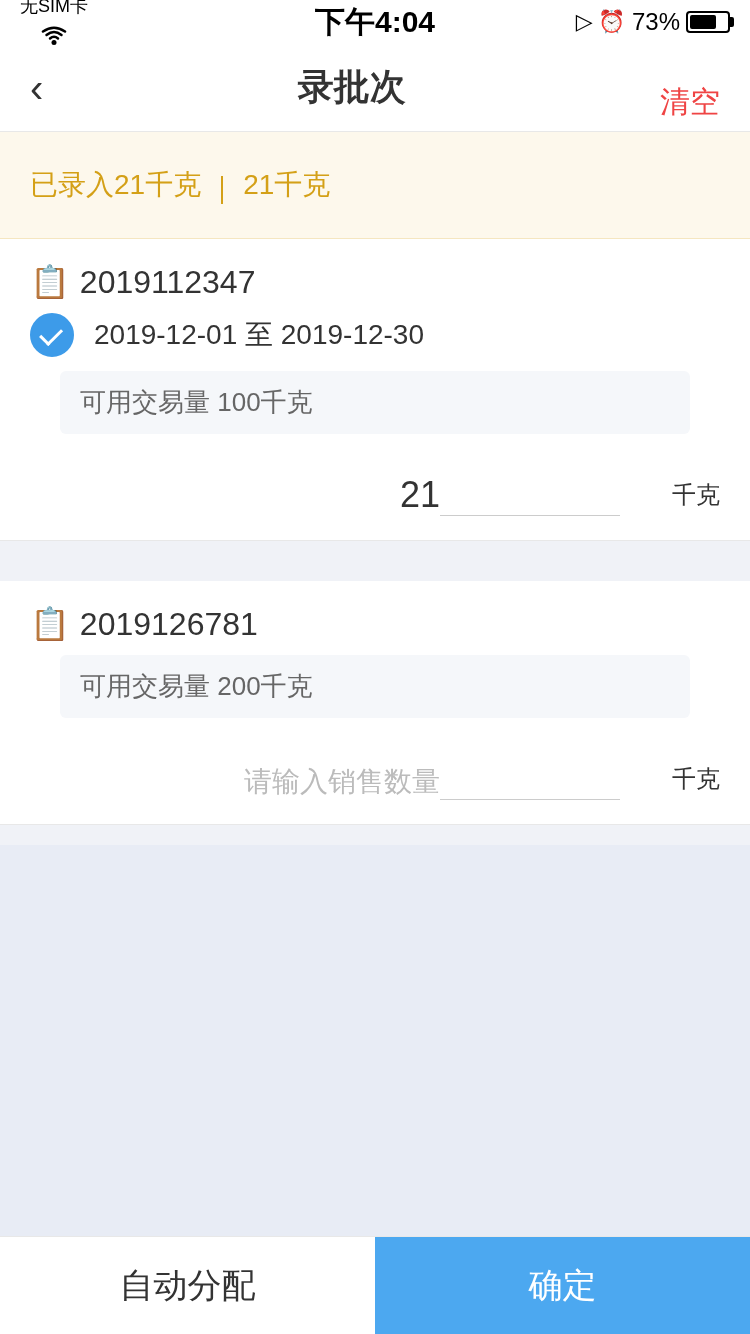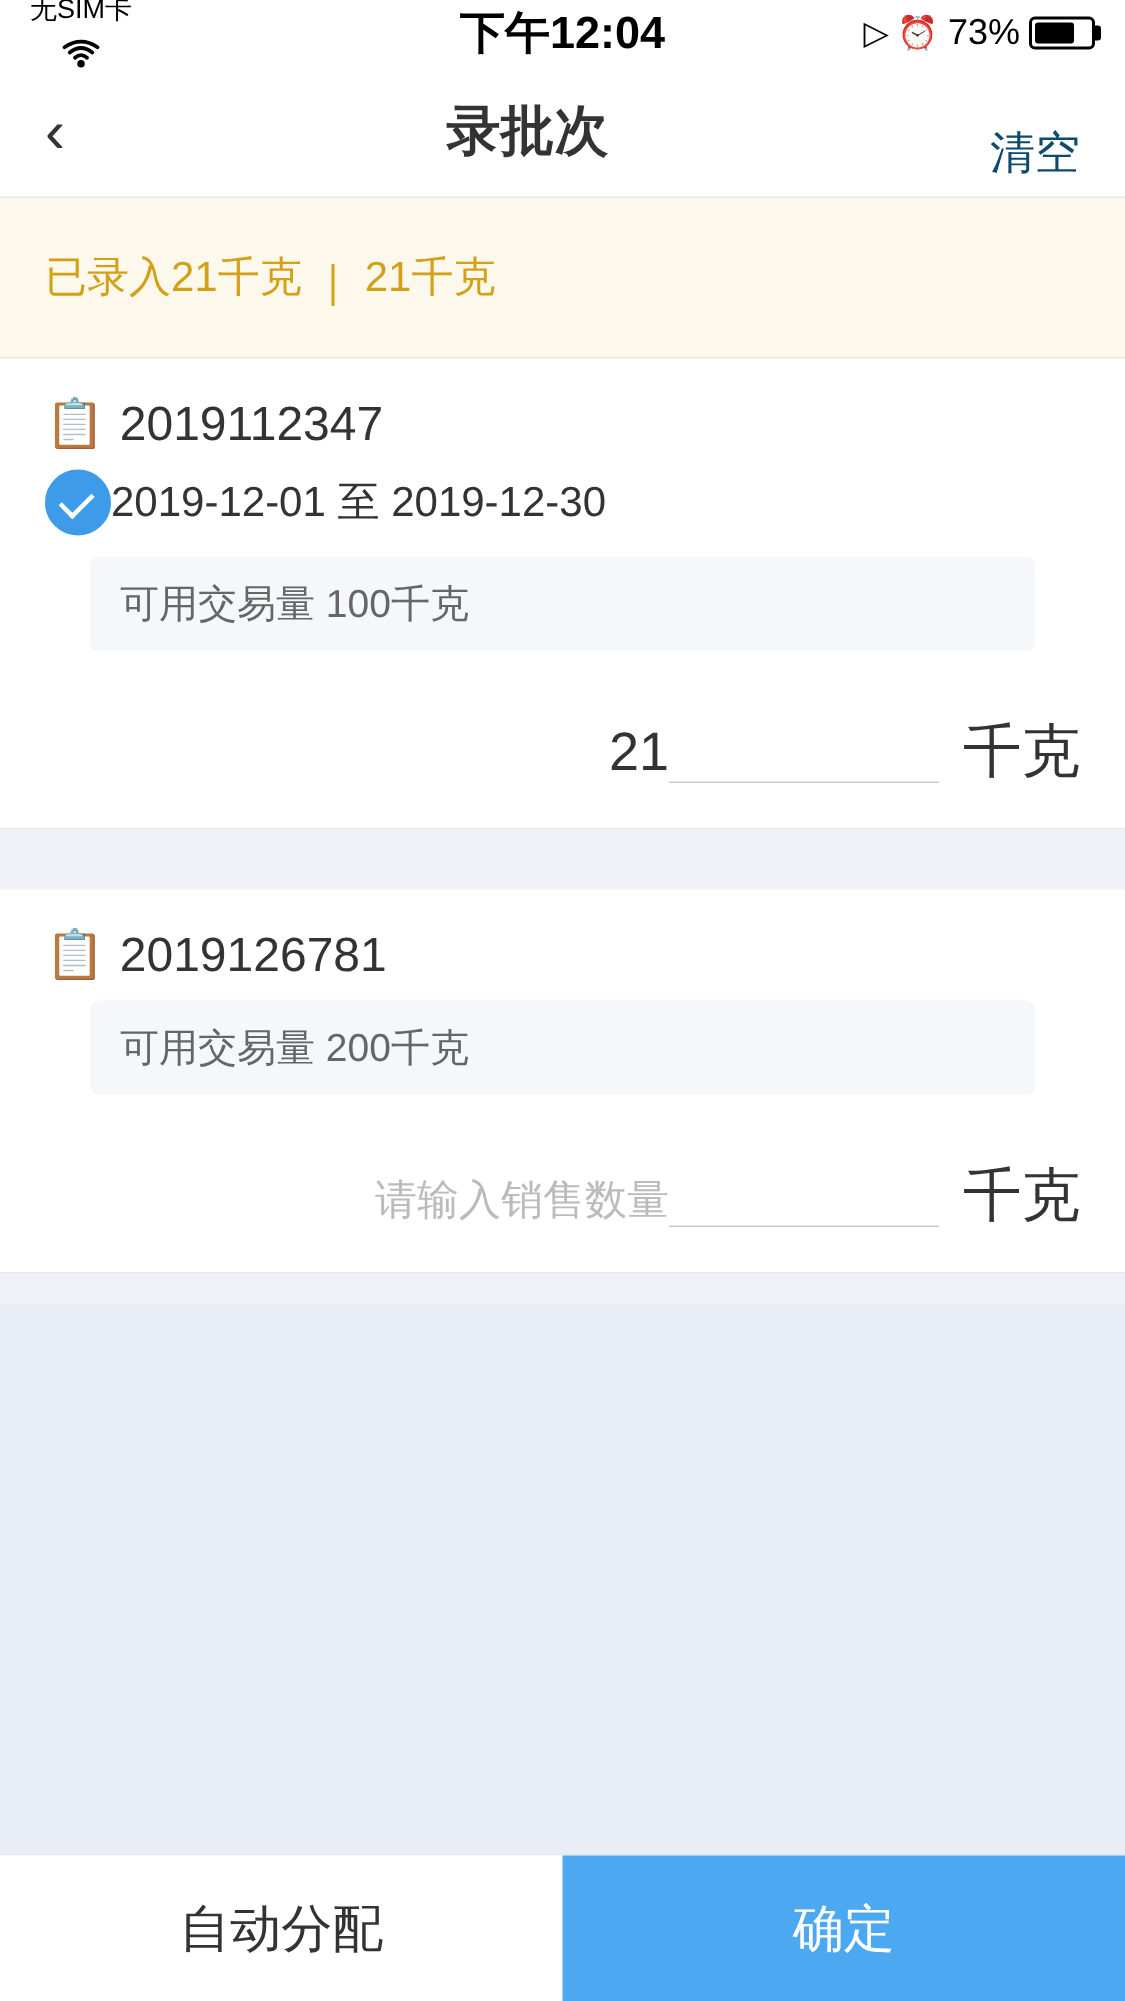--- a/index.html
+++ b/index.html
@@ -91,21 +91,21 @@
       cursor: pointer;
       line-height: 1;
     }
     .nav-title {
       font-size: 36px;
       font-weight: 600;
       color: #333;
     }
     .nav-action {
       font-size: 30px;
-      color: #0c4a6e;
+      color: #ef4444;
       cursor: pointer;
       margin-top: 30px;
     }
 
     
     .summary-banner {
       width: 750px;
       background: #fdf8ec;
       padding: 34px 30px;
       display: flex;
@@ -146,21 +146,21 @@
       color: #555;
     }
     .batch-id {
       font-size: 32px;
       color: #333;
       font-weight: 500;
     }
     .batch-date-row {
       display: flex;
       align-items: center;
-      gap: 0;
+      gap: 20px;
       margin-bottom: 14px;
     }
     .radio-circle {
       width: 44px;
       height: 44px;
       border-radius: 50%;
       border: 2px solid #ccc;
       background: #fff;
       flex-shrink: 0;
       display: flex;
@@ -213,22 +213,23 @@
       border: none;
       outline: none;
       background: transparent;
       width: 200px;
     }
     .qty-input::placeholder {
       color: #bbb;
       font-size: 28px;
     }
     .qty-unit {
-      font-size: 39px;
-      color: #333;
+      font-size: 24px;
+      color: #333;
+      margin-left: 36px;
     }
     .qty-wrapper {
       display: flex;
       align-items: flex-end;
     }
     .qty-underline {
       width: 180px;
       height: 1px;
       background: #ccc;
       margin-top: 4px;
@@ -298,21 +299,21 @@
     <span>
       <svg width="28" height="20" viewBox="0 0 28 20">
         <path d="M14 16 L14 16" stroke="#000" stroke-width="3" stroke-linecap="round"></path>
         <path d="M10 12.5 Q14 9 18 12.5" stroke="#000" stroke-width="2.5" fill="none" stroke-linecap="round"></path>
         <path d="M6.5 9 Q14 3 21.5 9" stroke="#000" stroke-width="2.5" fill="none" stroke-linecap="round"></path>
         <path d="M3 5.5 Q14 -2 25 5.5" stroke="#000" stroke-width="2.5" fill="none" stroke-linecap="round"></path>
         <circle cx="14" cy="16.5" r="2.5" fill="#000"></circle>
       </svg>
     </span>
   </div>
-  <div class="status-center">下午12:04</div>
+  <div class="status-center">下午4:04</div>
   <div class="status-right">
     <span style="font-size:22px;">▷</span>
     <span style="font-size:22px;">⏰</span>
     <span>73%</span>
     <div class="battery-icon">
       <div class="battery-fill"></div>
     </div>
   </div>
 </div>
 

